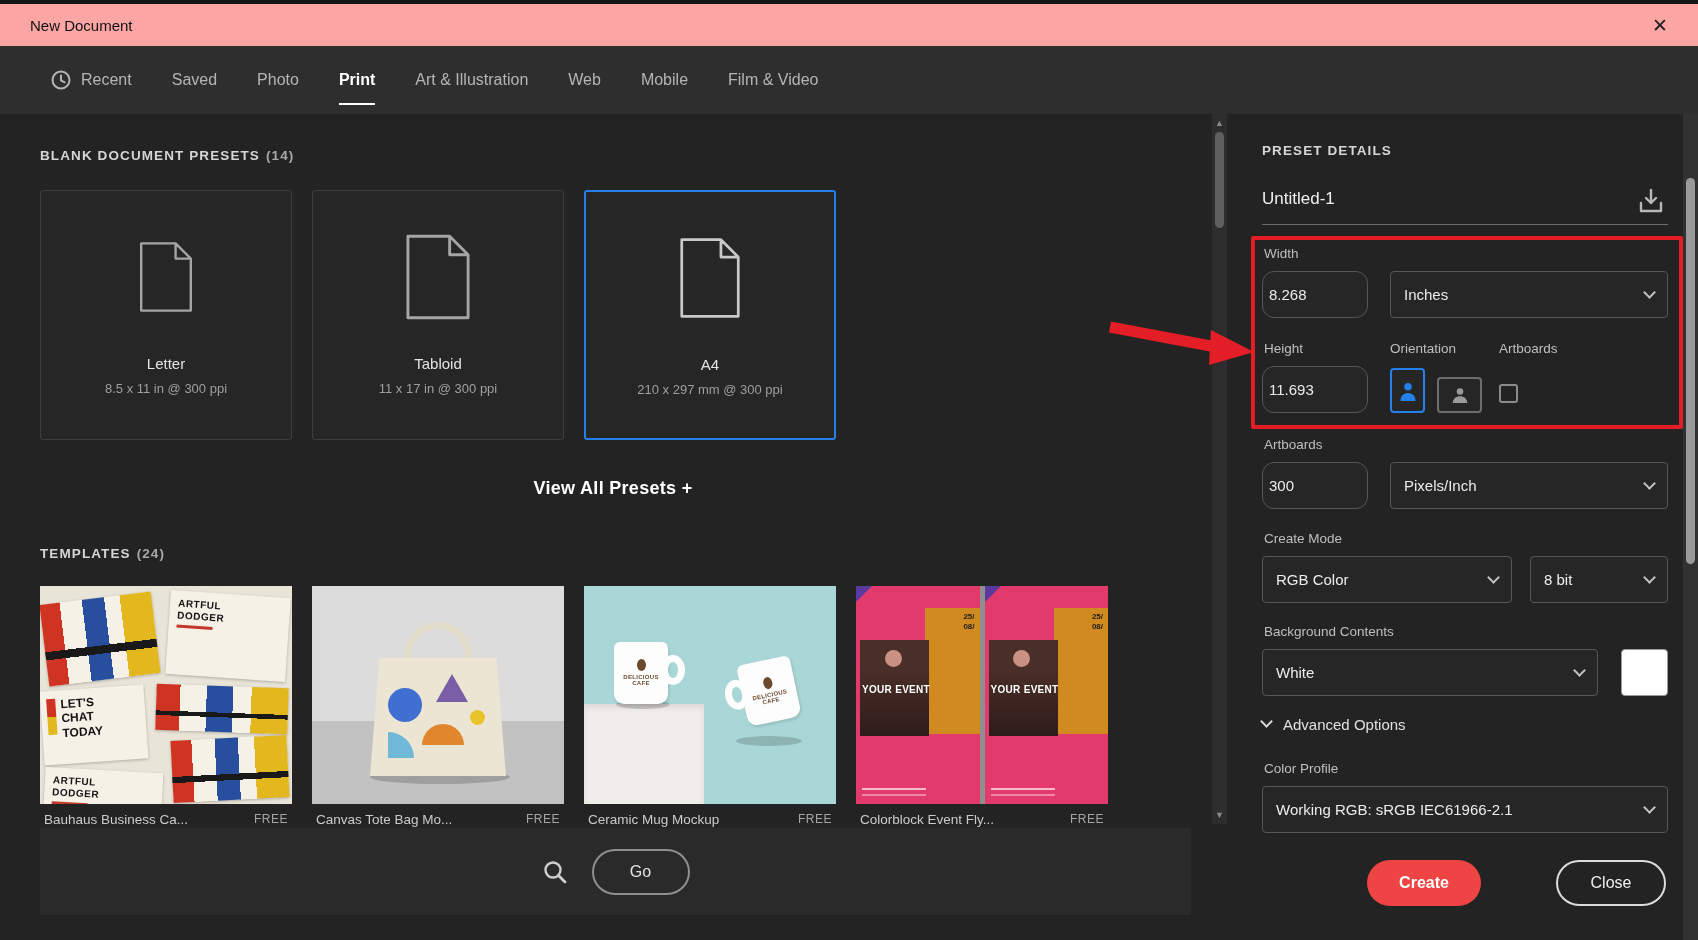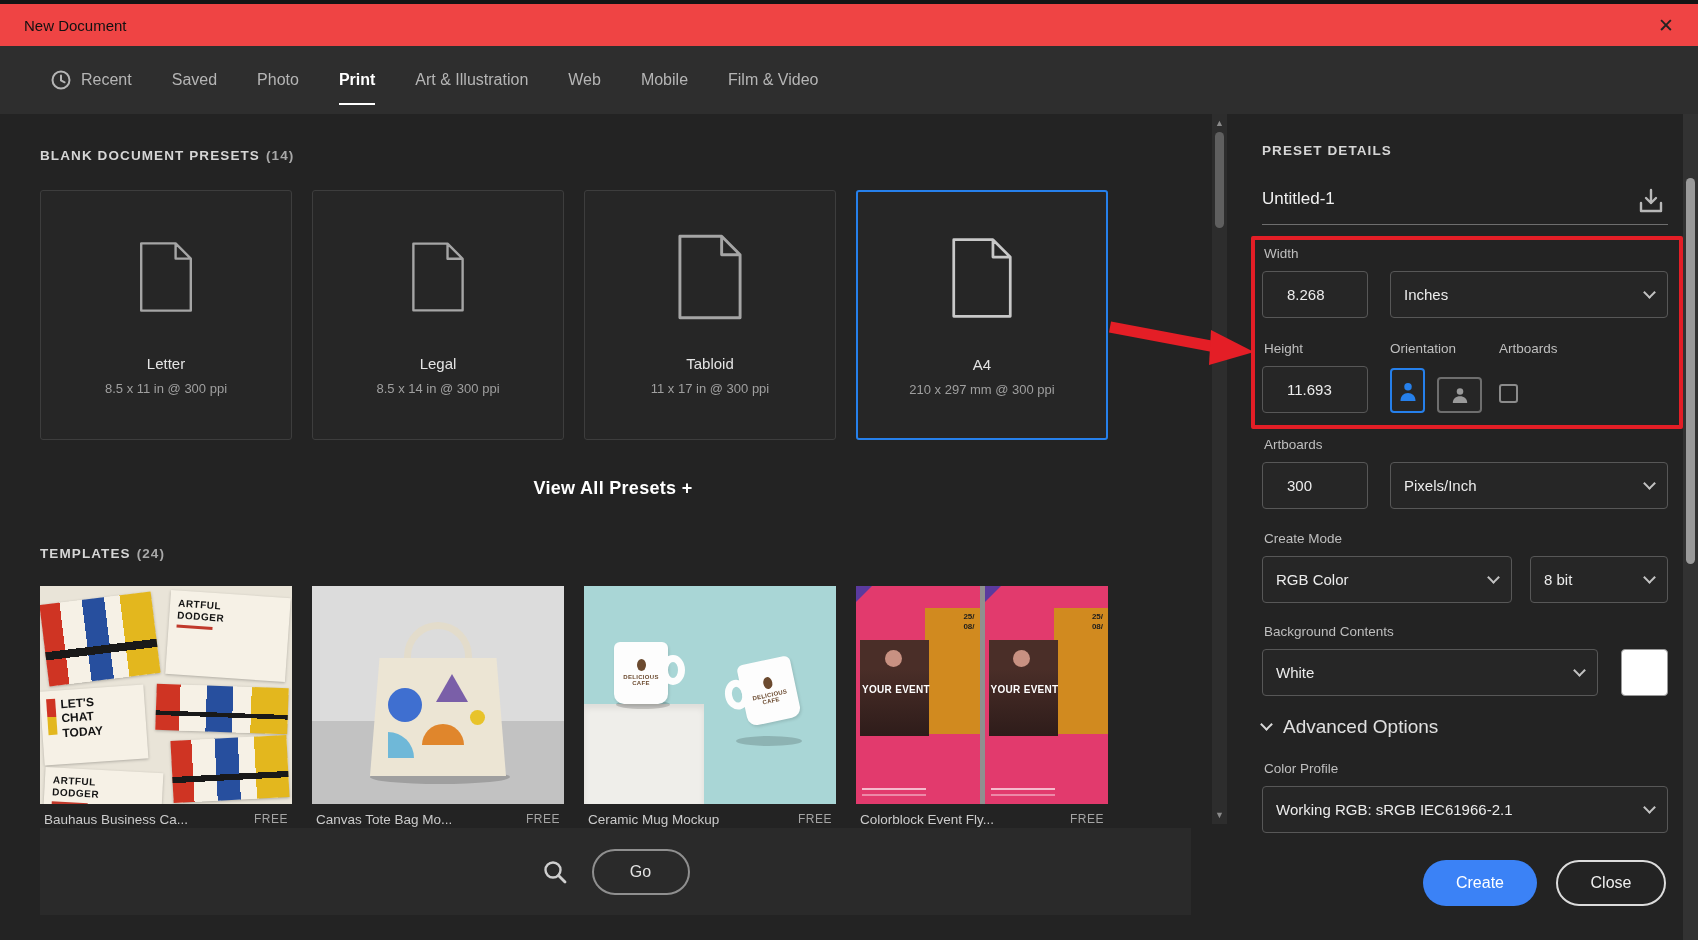--- a/index.html
+++ b/index.html
@@ -1,20 +1,20 @@
 <!DOCTYPE html>
 <html><head>
 <meta charset="utf-8">
 <style>
   *{box-sizing:border-box;margin:0;padding:0}
   html,body{width:1698px;height:940px}
   body{position:relative;overflow:hidden;background:#232323;font-family:"Liberation Sans",sans-serif;cursor:default}
 
   
-  .titlebar{position:absolute;left:0;top:0;width:100%;height:46px;background:#ef4444;border-top:4px solid #151515;display:flex;align-items:center;padding:0 24px;z-index:20}
+  .titlebar{position:absolute;left:0;top:0;width:100%;height:46px;background:#fca5a5;border-top:4px solid #151515;display:flex;align-items:center;padding:0 30px;z-index:20}
   .titlebar .title{font-size:15px;color:#111}
   .titlebar .close{margin-left:auto;font-size:19px;color:#222;cursor:pointer;line-height:1}
 
   
   .tabbar{position:absolute;left:0;top:46px;width:100%;height:68px;background:#2e2e2e;display:flex;align-items:stretch;gap:40px;padding-left:50px;z-index:10}
   .tab{color:#b5b5b5;font-size:16px;display:flex;align-items:center;gap:9px;position:relative;cursor:pointer}
   .tab.active{color:#fff;font-weight:bold}
   .tab.active::after{content:"";position:absolute;left:0;right:0;bottom:9px;height:2px;background:#fff}
 
   
@@ -106,33 +106,33 @@
 
   
   .p-label{position:absolute;color:#bfbfbf;font-size:13.5px}
   .detail-heading{position:absolute;left:1262px;top:143px;color:#d6d6d6;font-size:13.5px;font-weight:bold;letter-spacing:1.1px}
   .docname{position:absolute;left:1262px;top:189px;width:360px;color:#f0f0f0;font-size:17px;cursor:text}
   .docname-line{position:absolute;left:1262px;top:224px;width:406px;height:1px;background:#6e6e6e}
   .save-icon{position:absolute;left:1636px;top:186px;cursor:pointer}
 
   .fld{position:absolute;height:47px;background:#262626;border:1px solid #575757;border-radius:4px;display:flex;align-items:center;padding:17px 13px;color:#ececec;font-size:15px;cursor:pointer}
   .chev{width:9px;height:9px;border-right:2px solid #c2c2c2;border-bottom:2px solid #c2c2c2;transform:rotate(45deg);margin-left:auto;margin-top:-5px}
-  .num-input{position:absolute;height:47px;width:106px;background:#262626;border:1px solid #575757;border-radius:4px;color:#ececec;font-size:15px;padding:0 24px;outline:none;font-family:"Liberation Sans",sans-serif}
+  .num-input{position:absolute;height:47px;width:106px;background:#262626;border:1px solid #575757;border-radius:12px;color:#ececec;font-size:15px;padding:0 6px;outline:none;font-family:"Liberation Sans",sans-serif}
 
   .orient-btn{position:absolute;display:flex;align-items:center;justify-content:center;background:#262626;border-radius:4px;cursor:pointer}
   .orient-portrait{left:1390px;top:368px;width:35px;height:45px;border:2px solid #2680eb}
   .orient-landscape{left:1437px;top:377px;width:45px;height:36px;border:2px solid #6e6e6e}
   .checkbox{position:absolute;left:1499px;top:384px;width:19px;height:19px;border:2px solid #8b8b8b;border-radius:3px;background:transparent;cursor:pointer}
   .swatch{position:absolute;left:1621px;top:649px;width:47px;height:47px;background:#ffffff;border:1px solid #9a9a9a;border-radius:4px;cursor:pointer}
 
-  .advanced{position:absolute;left:1262px;top:716px;display:flex;align-items:center;color:#e0e0e0;font-size:19px;cursor:pointer}
+  .advanced{position:absolute;left:1262px;top:716px;display:flex;align-items:center;color:#e0e0e0;font-size:15px;cursor:pointer}
   .adv-chev{display:inline-block;width:9px;height:9px;border-right:2px solid #d8d8d8;border-bottom:2px solid #d8d8d8;transform:rotate(45deg);margin-right:12px;position:relative;top:-3px}
 
   .btn{position:absolute;height:46px;border-radius:23px;font-size:16px;display:flex;align-items:center;justify-content:center;cursor:pointer;font-family:"Liberation Sans",sans-serif}
-  .btn-create{left:1423px;top:860px;width:114px;background:#3b82f6;color:#fff;border:none;font-weight:normal}
+  .btn-create{left:1367px;top:860px;width:114px;background:#ef4444;color:#fff;border:none;font-weight:bold}
   .btn-close{left:1556px;top:860px;width:110px;background:transparent;color:#f0f0f0;border:2px solid #dcdcdc}
 
   
   .anno-box{position:absolute;left:1251px;top:236px;width:432px;height:193px;border:4px solid #e41e26;border-radius:2px;z-index:40;pointer-events:none}
   .anno-arrow{position:absolute;left:1106px;top:318px;z-index:40;pointer-events:none}
 </style>
 </head>
 <body>
 
 <div class="titlebar">
@@ -177,29 +177,20 @@
 
 <div class="preset-row">
   <div class="preset-card">
     <div class="icon-box">
       <svg width="56" height="72" viewBox="0 0 68 90">
           <path d="M3 3 H46 L65 22 V87 H3 Z M46 3 V22 H65" fill="none" stroke="#a5a5a5" stroke-width="3" stroke-linejoin="round"></path>
         </svg>
     </div>
     <div class="preset-name">Letter</div>
     <div class="preset-size">8.5 x 11 in @ 300 ppi</div>
-  </div>
-  <div class="preset-card">
-    <div class="icon-box">
-      <svg width="54" height="82" viewBox="0 0 68 90">
-          <path d="M3 3 H46 L65 22 V87 H3 Z M46 3 V22 H65" fill="none" stroke="#a5a5a5" stroke-width="3" stroke-linejoin="round"></path>
-        </svg>
-    </div>
-    <div class="preset-name">Legal</div>
-    <div class="preset-size">8.5 x 14 in @ 300 ppi</div>
   </div>
   <div class="preset-card">
     <div class="icon-box">
       <svg width="66" height="96" viewBox="0 0 68 90">
           <path d="M3 3 H46 L65 22 V87 H3 Z M46 3 V22 H65" fill="none" stroke="#a5a5a5" stroke-width="3" stroke-linejoin="round"></path>
         </svg>
     </div>
     <div class="preset-name">Tabloid</div>
     <div class="preset-size">11 x 17 in @ 300 ppi</div>
   </div>

